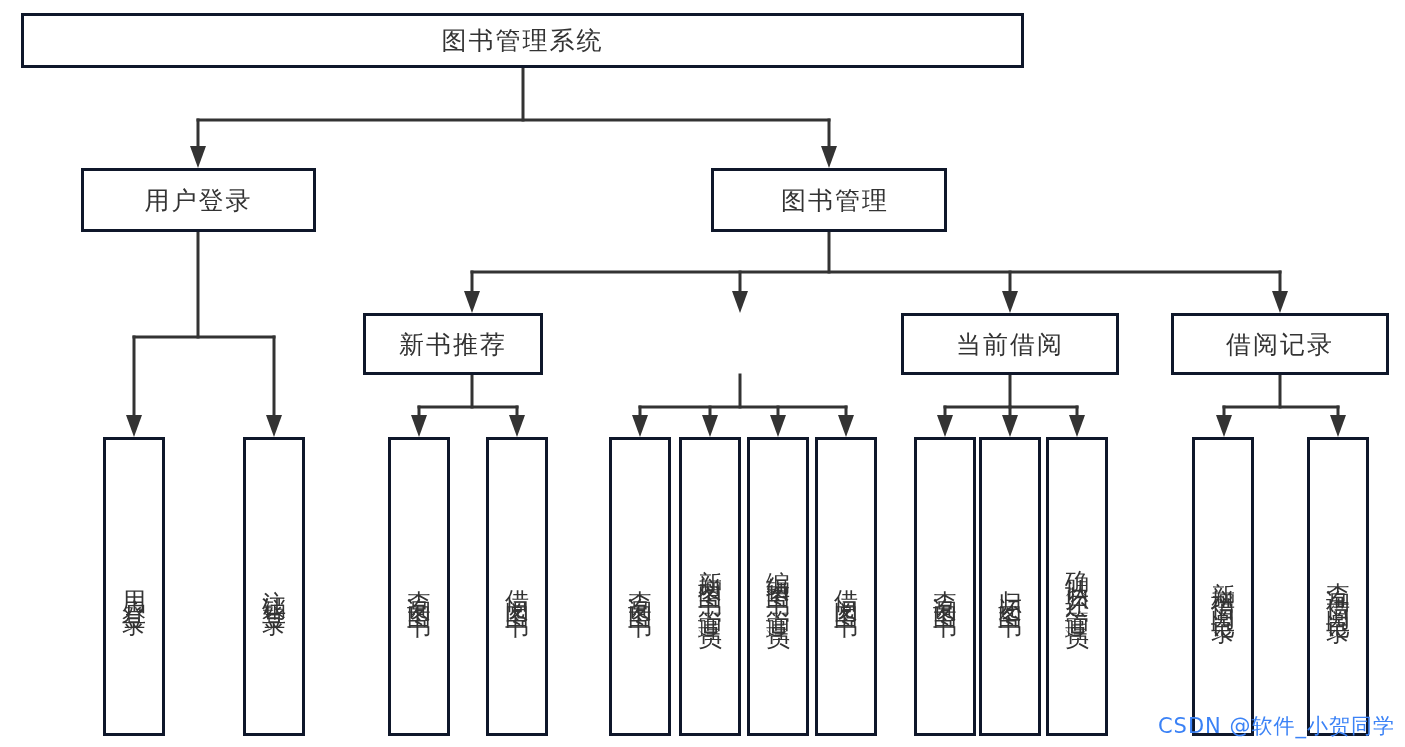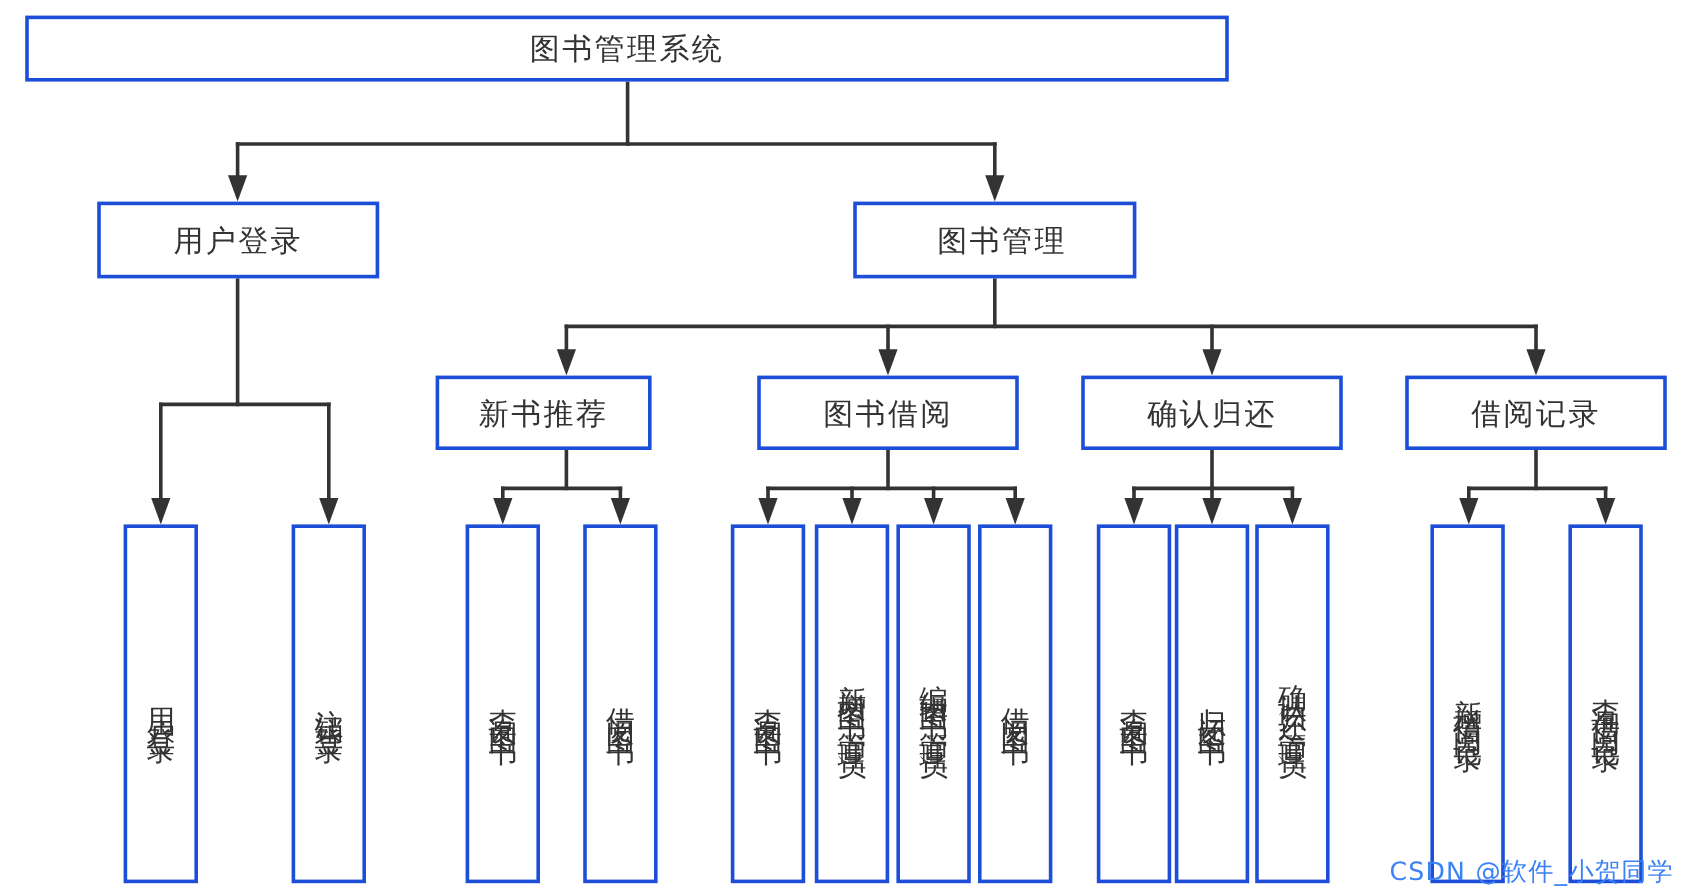--- a/index.html
+++ b/index.html
@@ -18,21 +18,21 @@
   .connector-layer {
     position: absolute;
     left: 0;
     top: 0;
     width: 1405px;
     height: 747px;
   }
   .node {
     position: absolute;
     box-sizing: border-box;
-    border: 3px solid #1d4ed8;
+    border: 3px solid #0f172a;
     background: #ffffff;
     color: #333333;
     display: flex;
     align-items: center;
     justify-content: center;
     z-index: 2;
   }
   .node-h {
     font-size: 25px;
     letter-spacing: 2px;
@@ -169,25 +169,22 @@
   <div class="node node-h n-user-login">
     <span>用户登录</span>
   </div>
   <div class="node node-h n-book-mgmt">
     <span>图书管理</span>
   </div>
 
   <div class="node node-h n-newbook">
     <span>新书推荐</span>
   </div>
-  <div class="node node-h n-borrowing">
-    <span>图书借阅</span>
-  </div>
   <div class="node node-h n-current">
-    <span>确认归还</span>
+    <span>当前借阅</span>
   </div>
   <div class="node node-h n-records">
     <span>借阅记录</span>
   </div>
 
   <div class="node node-v leaf l-1">
     <span class="vlabel">用户登录</span>
   </div>
   <div class="node node-v leaf l-2">
     <span class="vlabel">注销登录</span>

